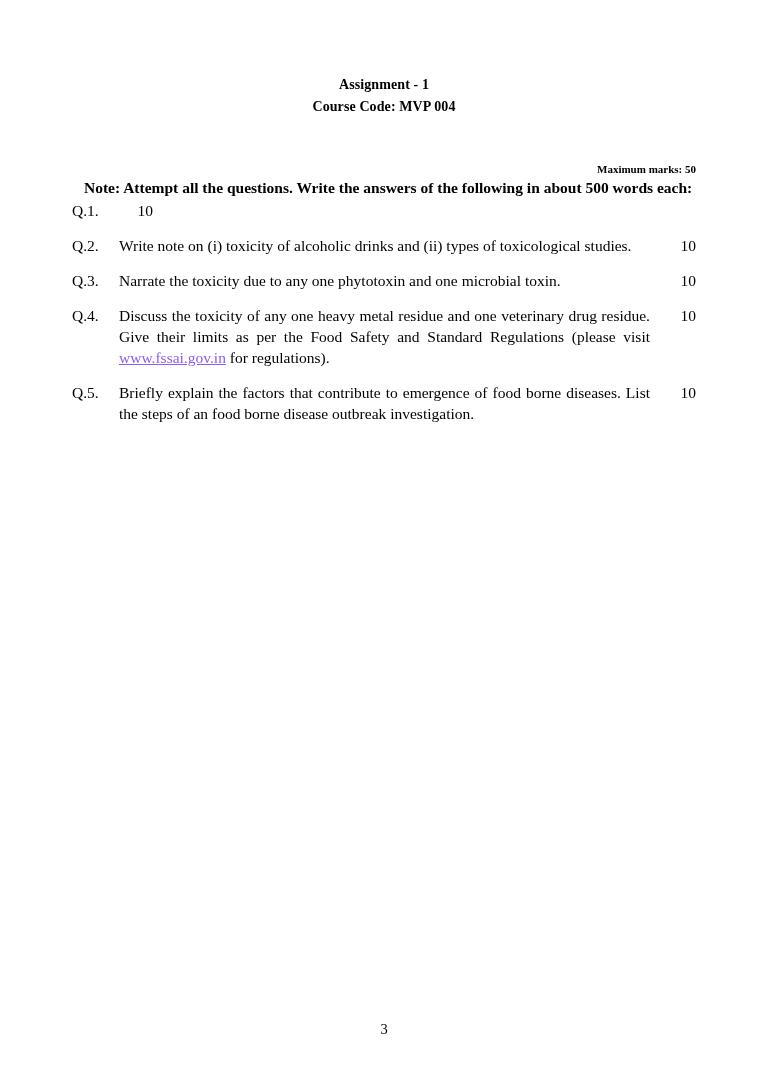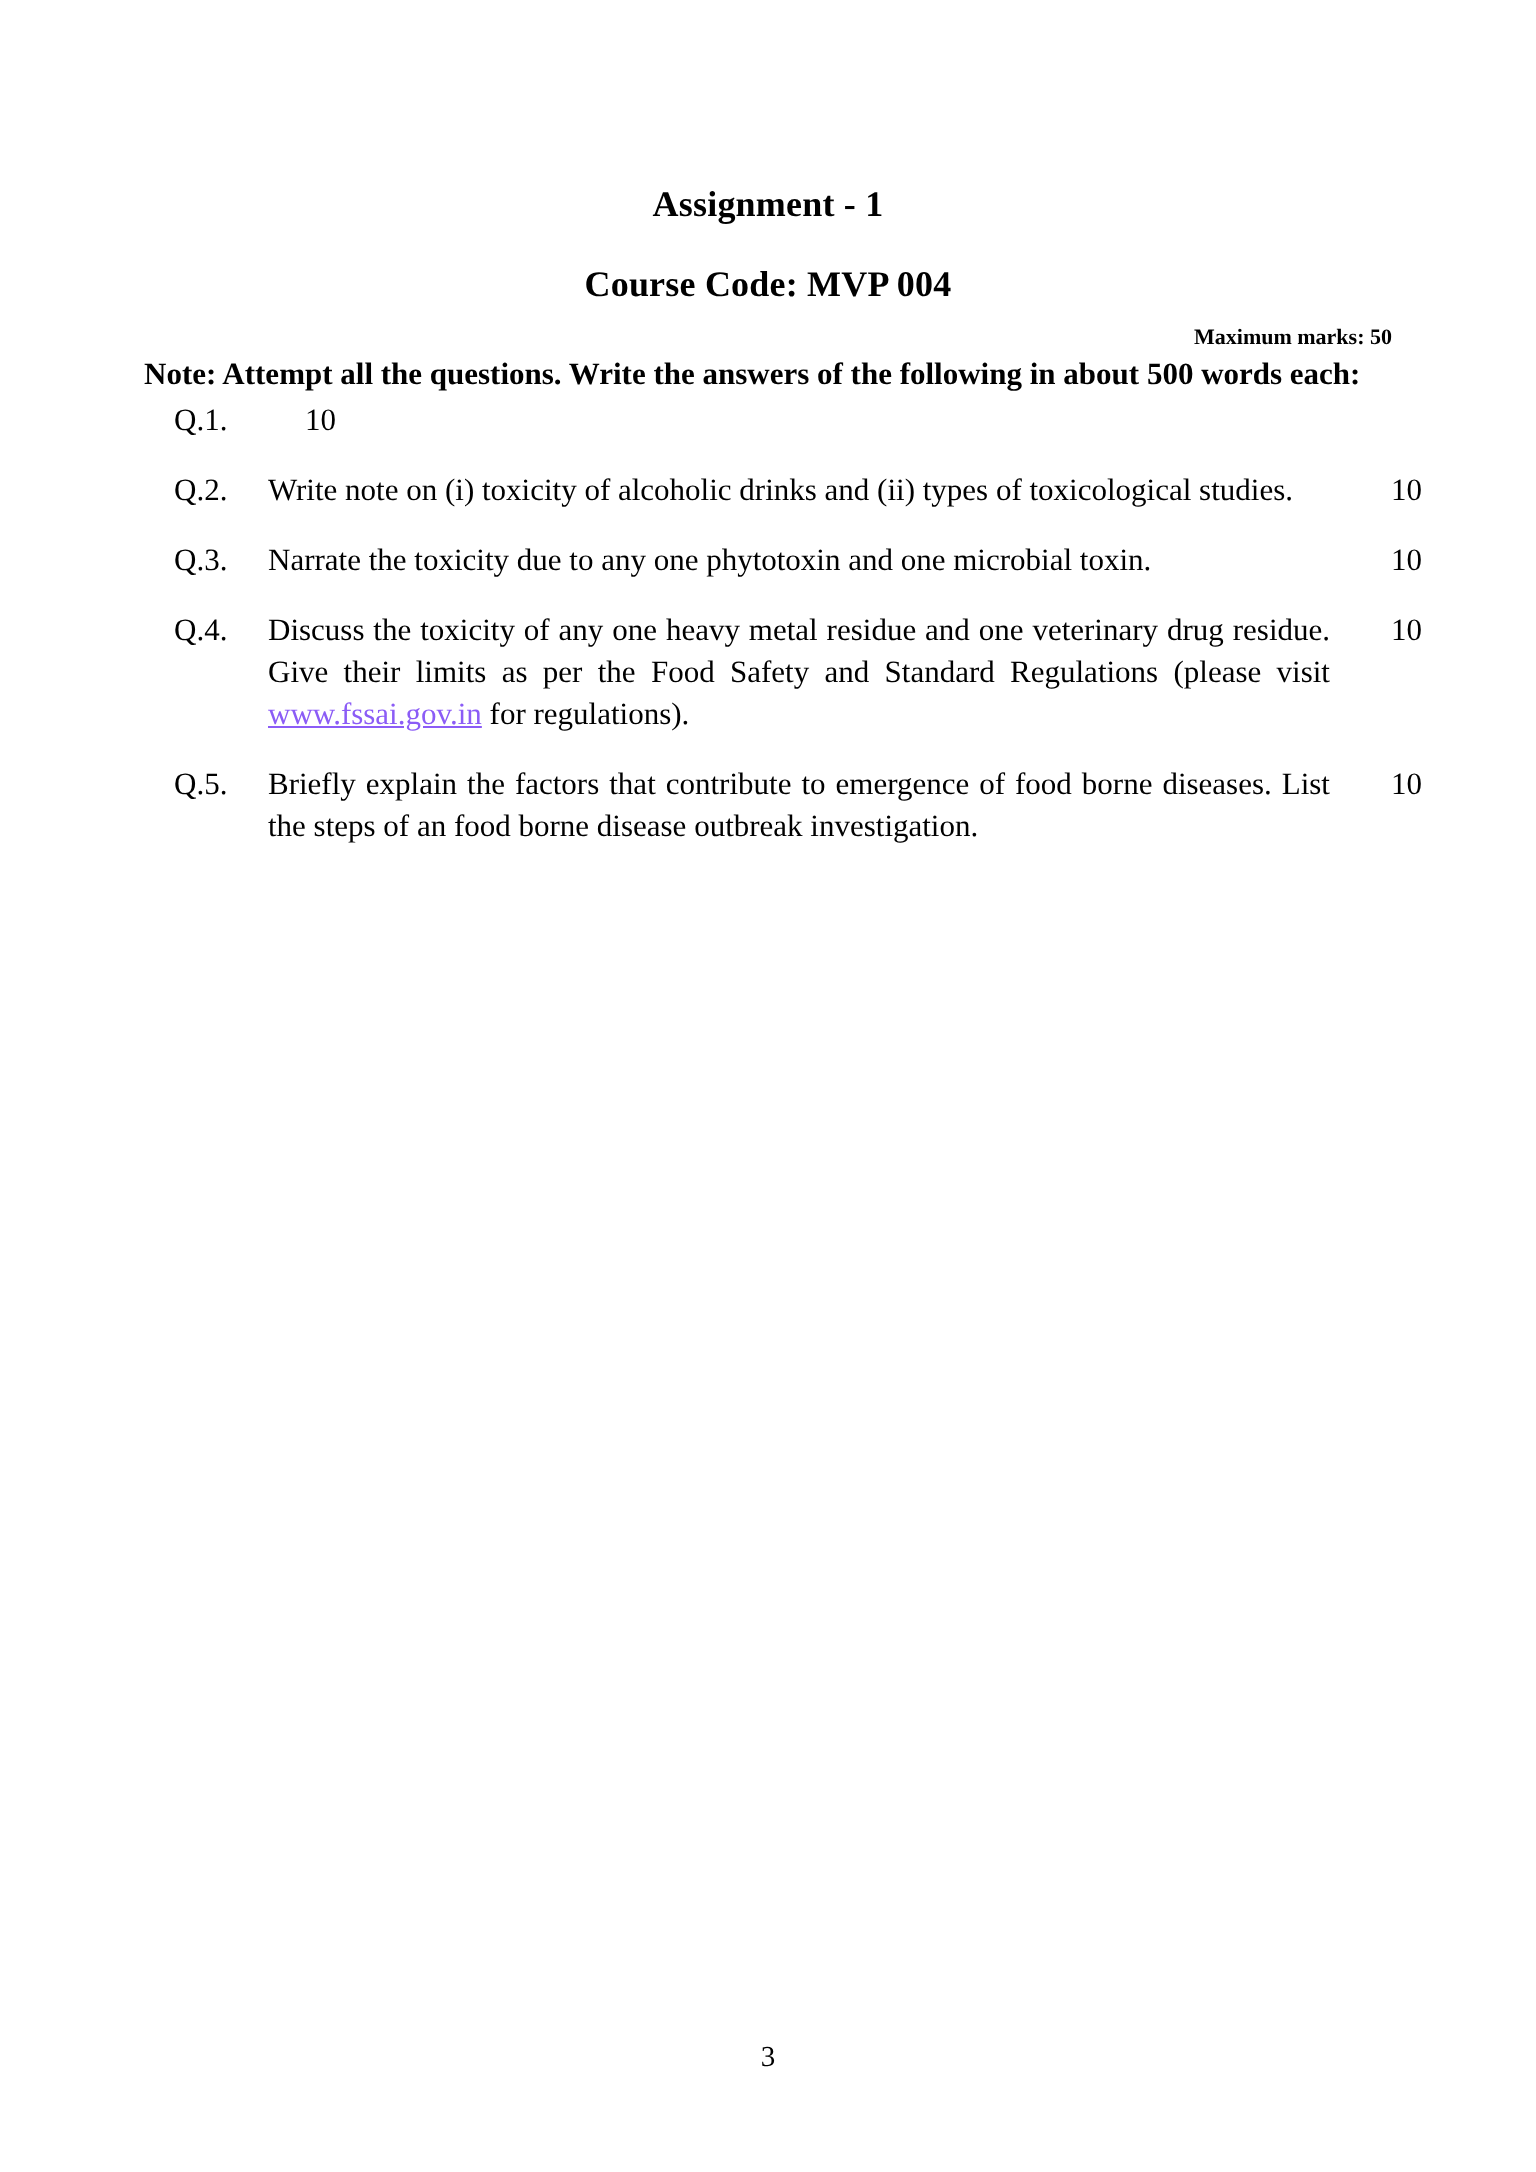--- a/index.html
+++ b/index.html
@@ -26,57 +26,56 @@
 
   
   .doc-header {
     position: absolute;
     left: 72px;
     top: 74px;
     width: 624px;
     text-align: center;
   }
   .doc-header .title-line {
-    font-size: 18px;
+    font-size: 14px;
     font-weight: bold;
     line-height: 21.5px;
     letter-spacing: 0.1px;
     white-space: nowrap;
-    margin-top: 18px;
   }
 
   
   .max-marks {
     position: absolute;
     left: 72px;
     top: 159px;
     width: 624px;
     text-align: right;
     font-size: 11px;
     font-weight: bold;
     line-height: 20px;
   }
 
   
   .note-line {
     position: absolute;
-    left: 72px;
+    left: 84px;
     top: 178px;
     width: 640px;
     text-align: left;
     font-size: 15.5px;
     font-weight: bold;
     line-height: 20px;
     white-space: nowrap;
   }
 
   
   .questions {
     position: absolute;
-    left: 87px;
+    left: 72px;
     top: 200px;
     width: 624px;
   }
   .question-row {
     display: flex;
     align-items: flex-start;
     margin-bottom: 14px;
   }
   .q-label {
     flex: 0 0 47px;

